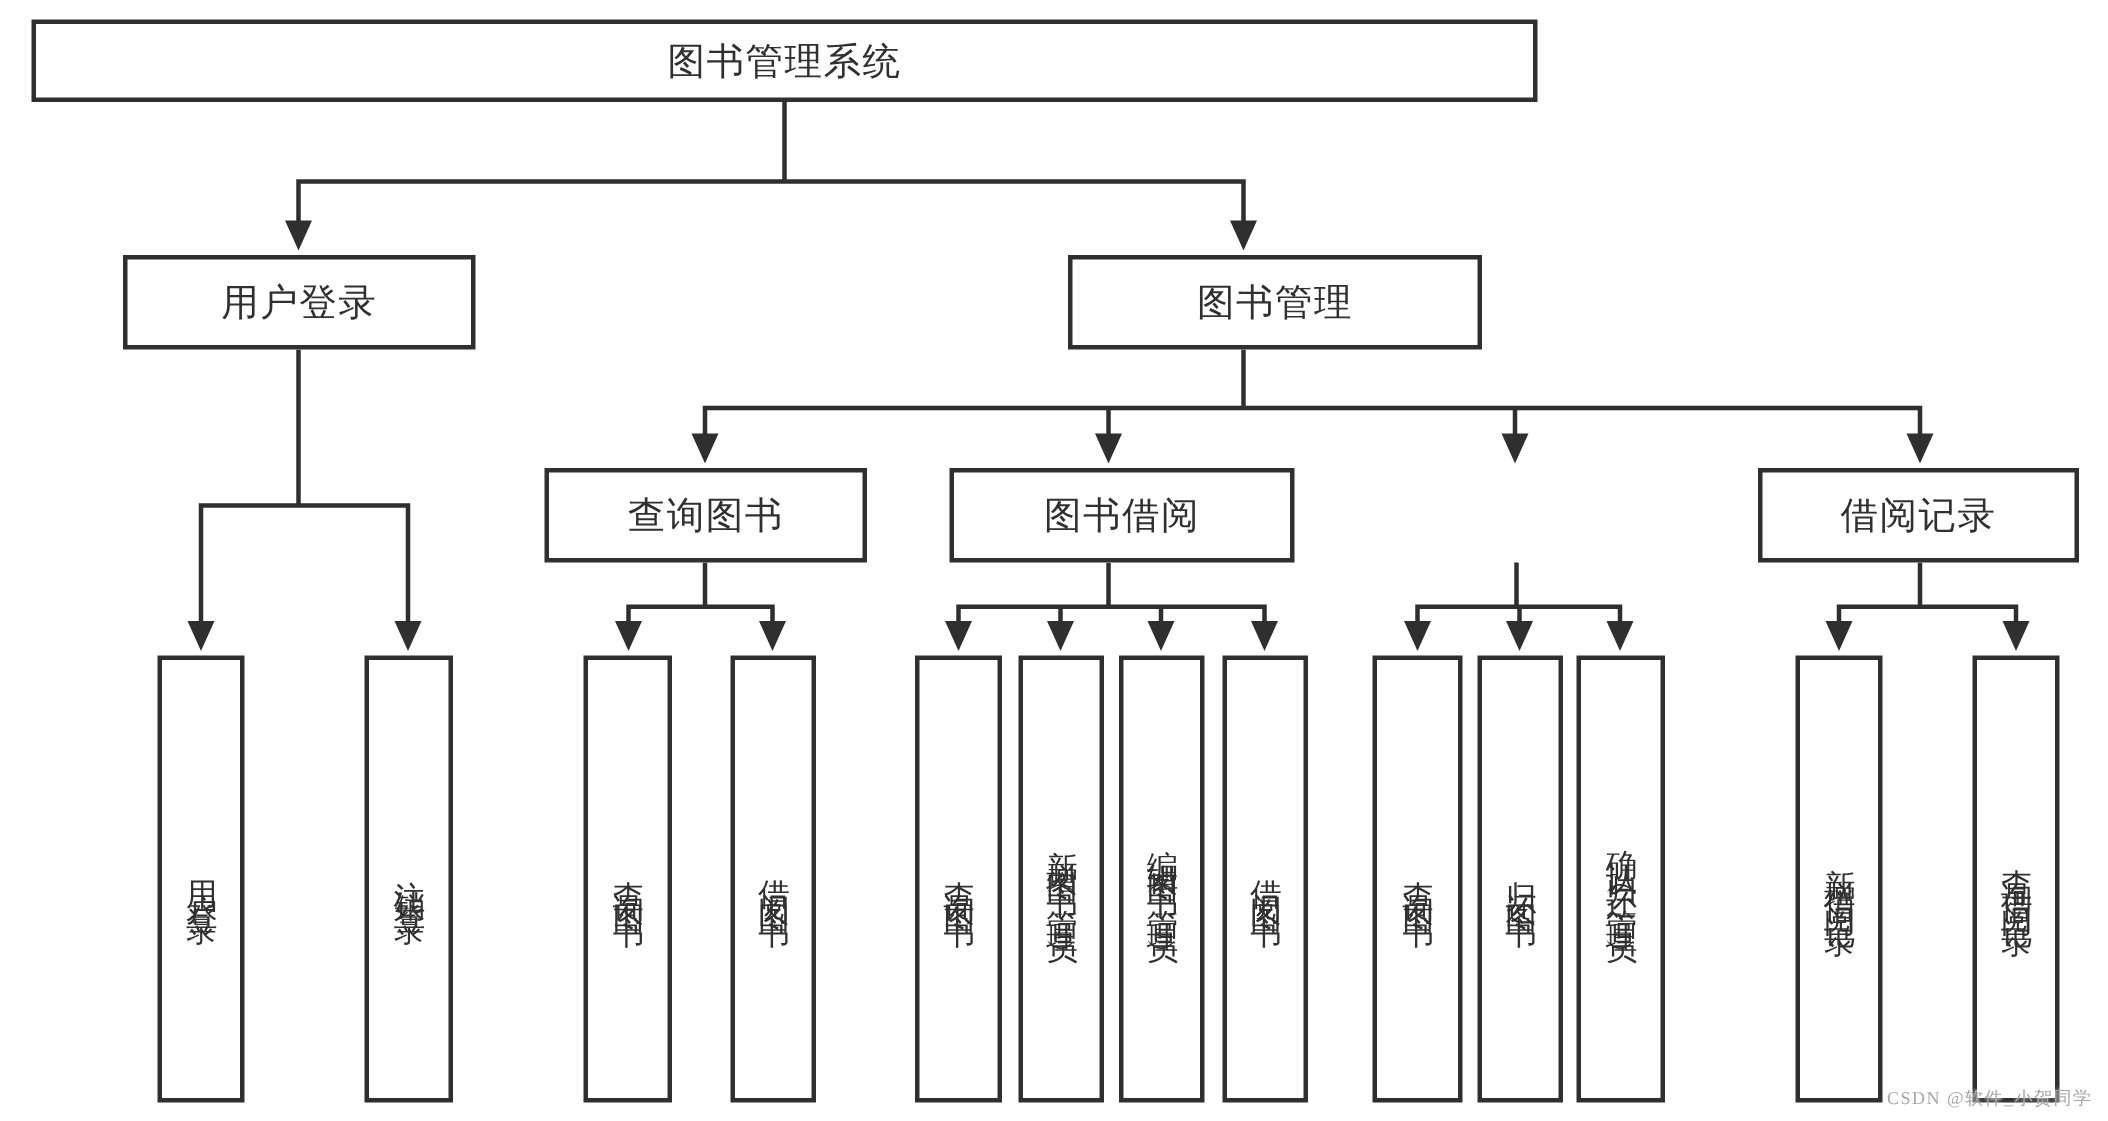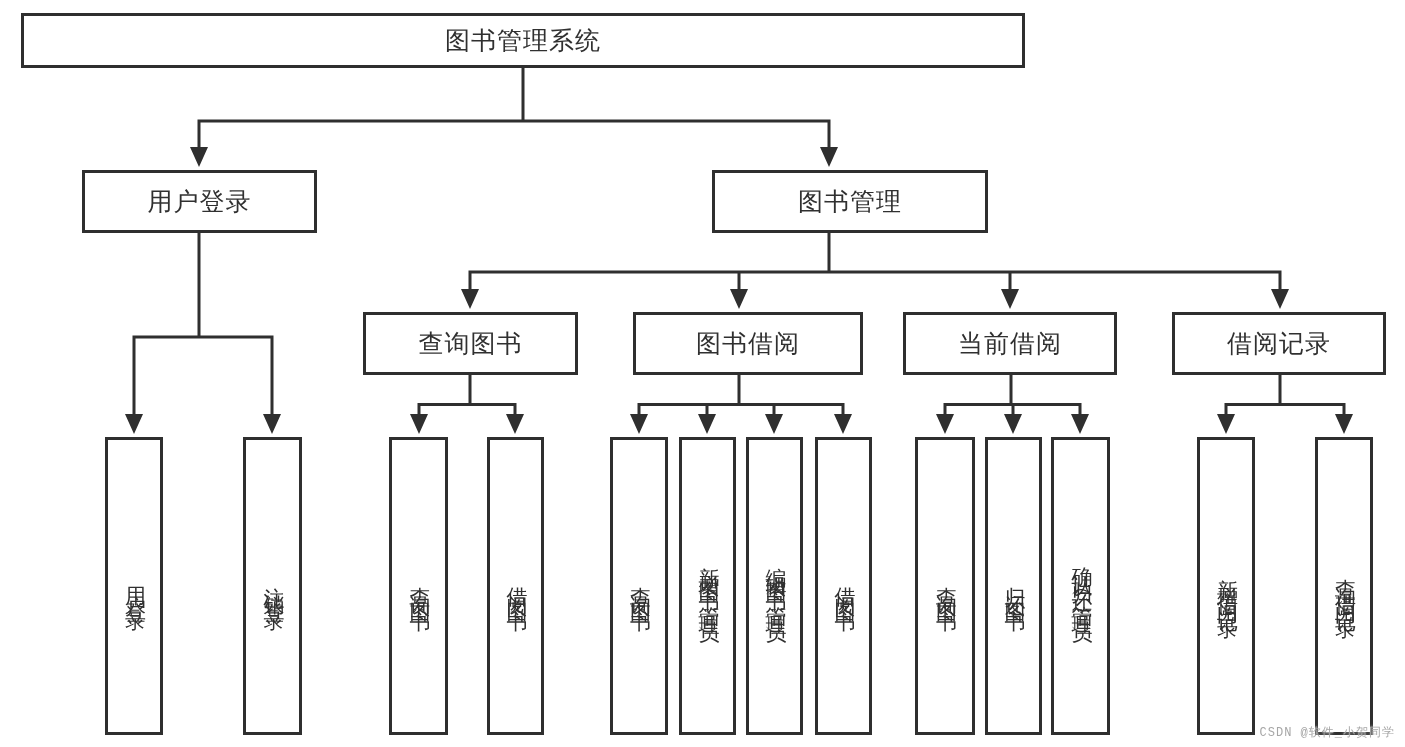--- a/index.html
+++ b/index.html
@@ -5,21 +5,21 @@
   html, body {
     margin: 0;
     padding: 0;
     background: #ffffff;
   }
   .canvas {
     position: relative;
     width: 1405px;
     height: 747px;
     background: #ffffff;
-    font-family: Liberation Mono, monospace;
+    font-family: Liberation Serif, serif;
     overflow: hidden;
   }
   .wires {
     position: absolute;
     left: 0;
     top: 0;
     width: 1405px;
     height: 747px;
     pointer-events: none;
   }
@@ -133,23 +133,20 @@
   <div class="box h" style="left:712px; top:170px; width:276px; height:63px">
     <span>图书管理</span>
   </div>
 
   <div class="box h" style="left:363px; top:312px; width:215px; height:63px">
     <span>查询图书</span>
   </div>
   <div class="box h" style="left:633px; top:312px; width:230px; height:63px">
     <span>图书借阅</span>
   </div>
-  <div class="box h" style="left:903px; top:312px; width:214px; height:63px">
-    <span>当前借阅</span>
-  </div>
   <div class="box h" style="left:1172px; top:312px; width:214px; height:63px">
     <span>借阅记录</span>
   </div>
 
   <div class="box v" style="left:105px; width:58px">
     <span class="vt">用户登录</span>
   </div>
   <div class="box v" style="left:243px; width:59px">
     <span class="vt">注销登录</span>
   </div>

